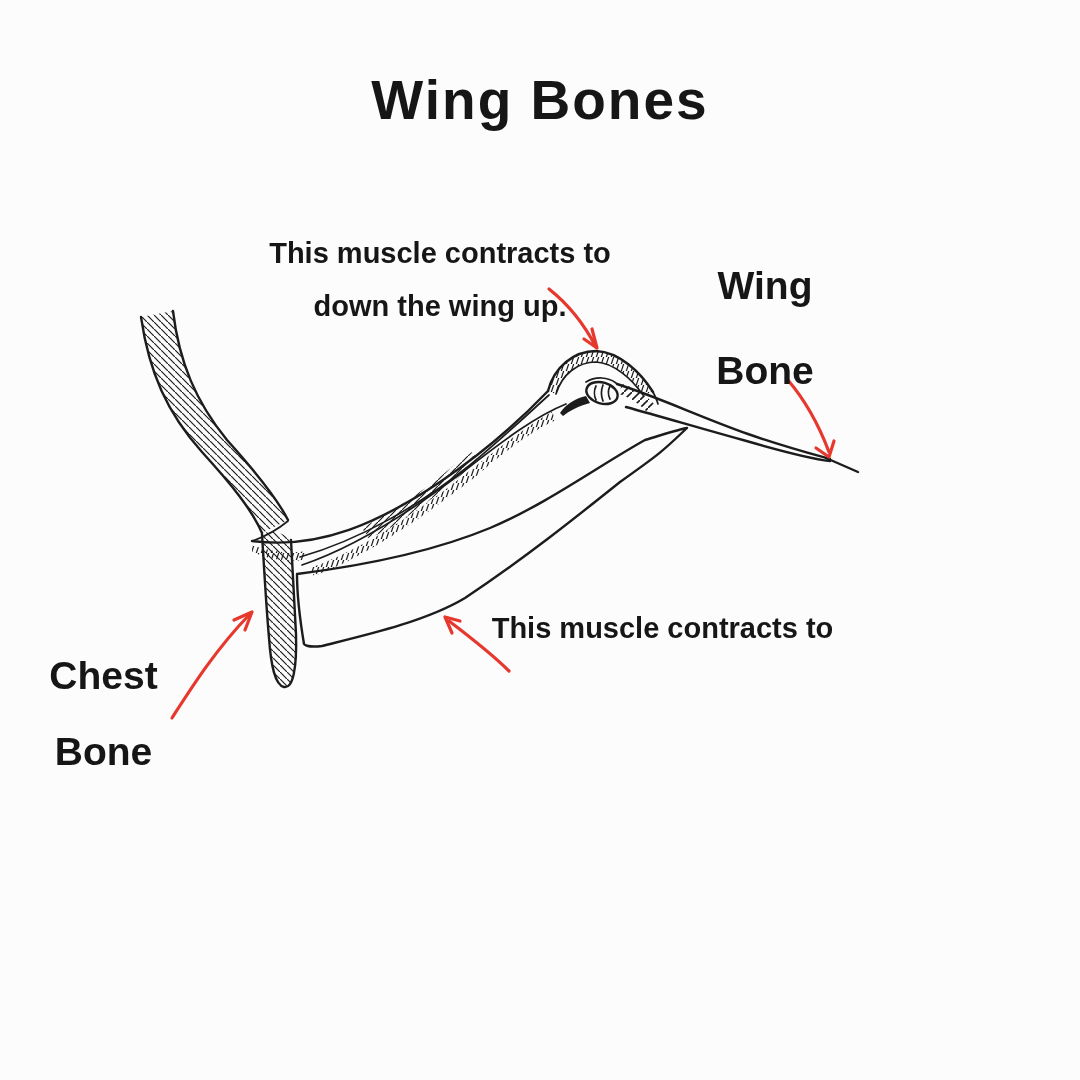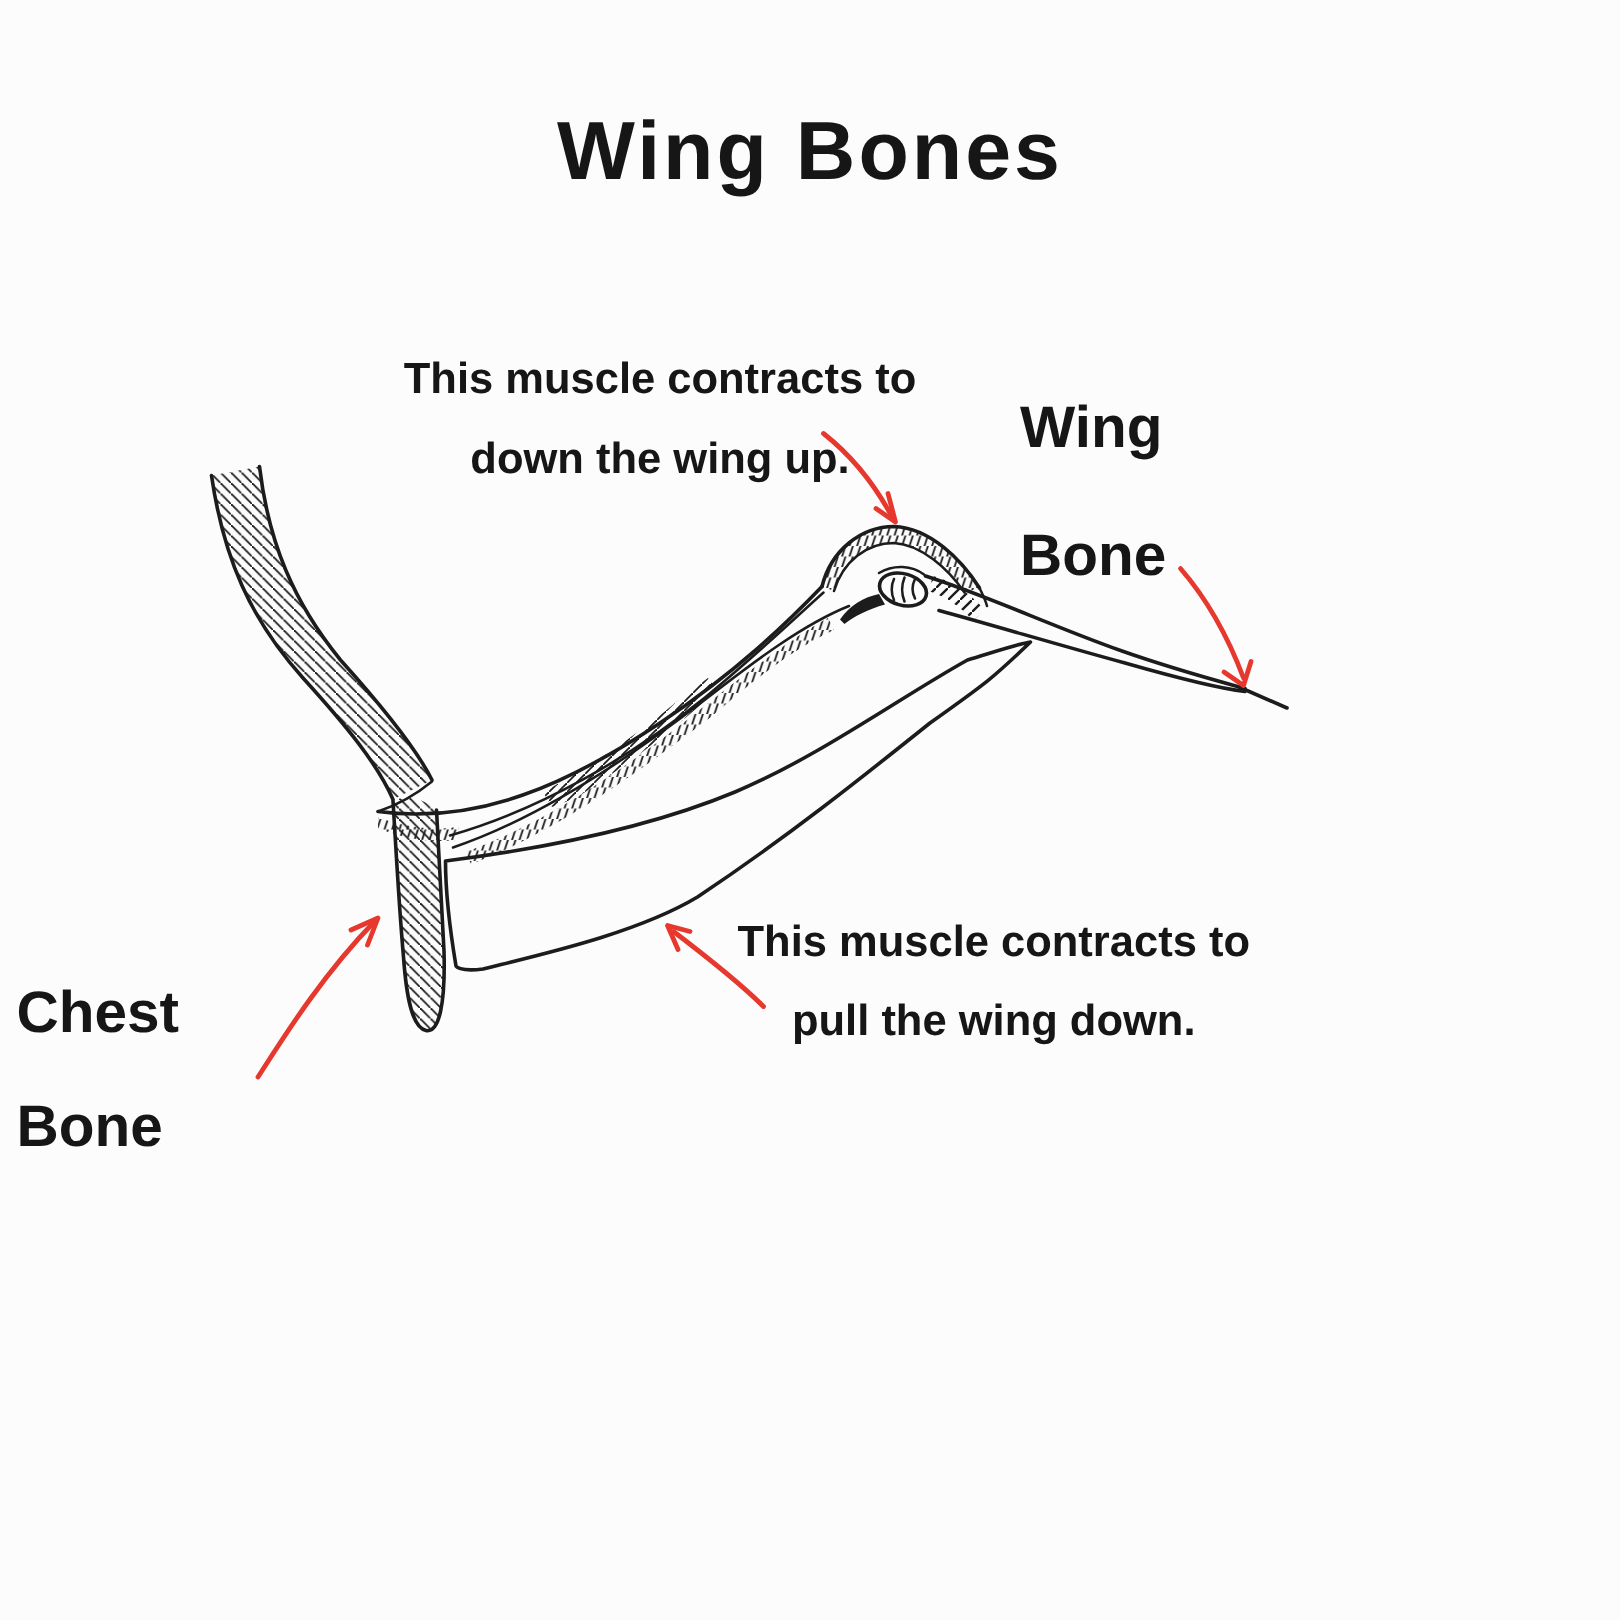--- a/index.html
+++ b/index.html
@@ -26,21 +26,21 @@
   .note{
     position:absolute;
     font-size:29px;font-weight:700;line-height:53px;
     text-align:center;color:var(--text);
   }
   .note-top{left:240px;top:227px;width:400px;}
   .note-bottom{left:475px;top:602px;width:375px;}
   .biglabel{
     position:absolute;
     font-size:39px;font-weight:700;
-    text-align:left;color:var(--text);
+    text-align:center;color:var(--text);
   }
   .label-wing{left:680px;top:243px;width:170px;line-height:85px;}
   .label-chest{left:11px;top:638px;width:185px;line-height:76px;}
   .ln{display:block;}
   
   .ink{stroke:var(--ink);fill:none;stroke-width:2.4;stroke-linecap:round;stroke-linejoin:round;}
   .ink-thin{stroke:var(--ink);fill:none;stroke-width:1.7;stroke-linecap:round;}
   .ink-fill{fill:var(--ink);stroke:none;}
   .pat{stroke:var(--ink);stroke-width:1.2;fill:none;}
   .pat-heavy{stroke:var(--ink);stroke-width:1.6;fill:none;}
@@ -165,16 +165,15 @@
     <span class="ln">Bone</span>
   </div>
 
   <div class="biglabel label-chest">
     <span class="ln">Chest</span>
     <span class="ln">Bone</span>
   </div>
 
   <div class="note note-bottom">
     <span class="ln">This muscle contracts to</span>
-    <span class="ln">pull the wing down.</span>
   </div>
 
 </div>
 
 </body></html>

